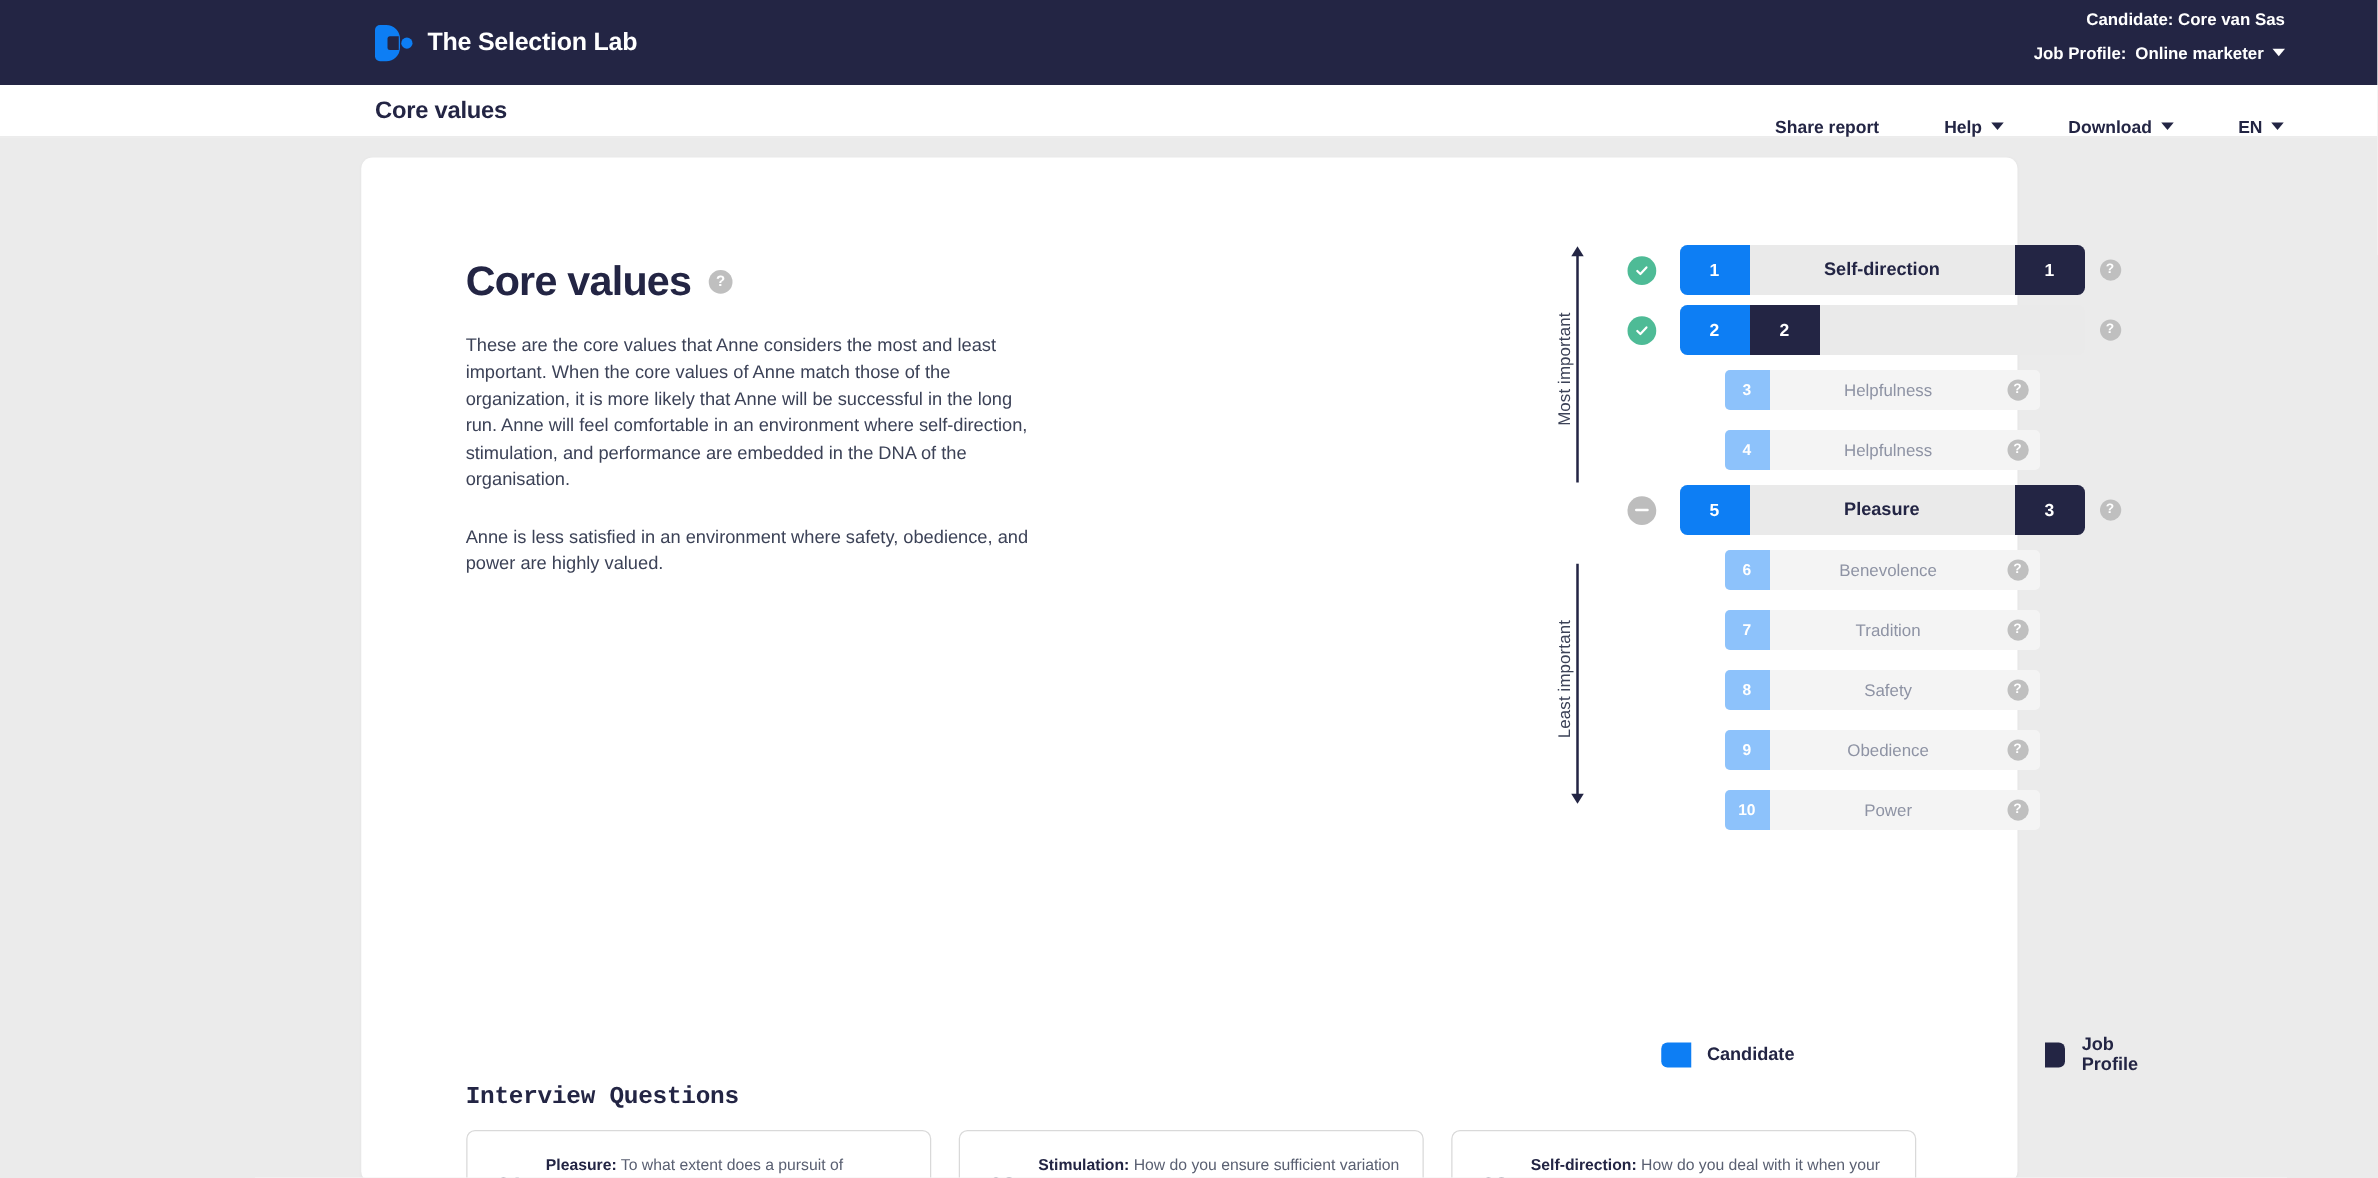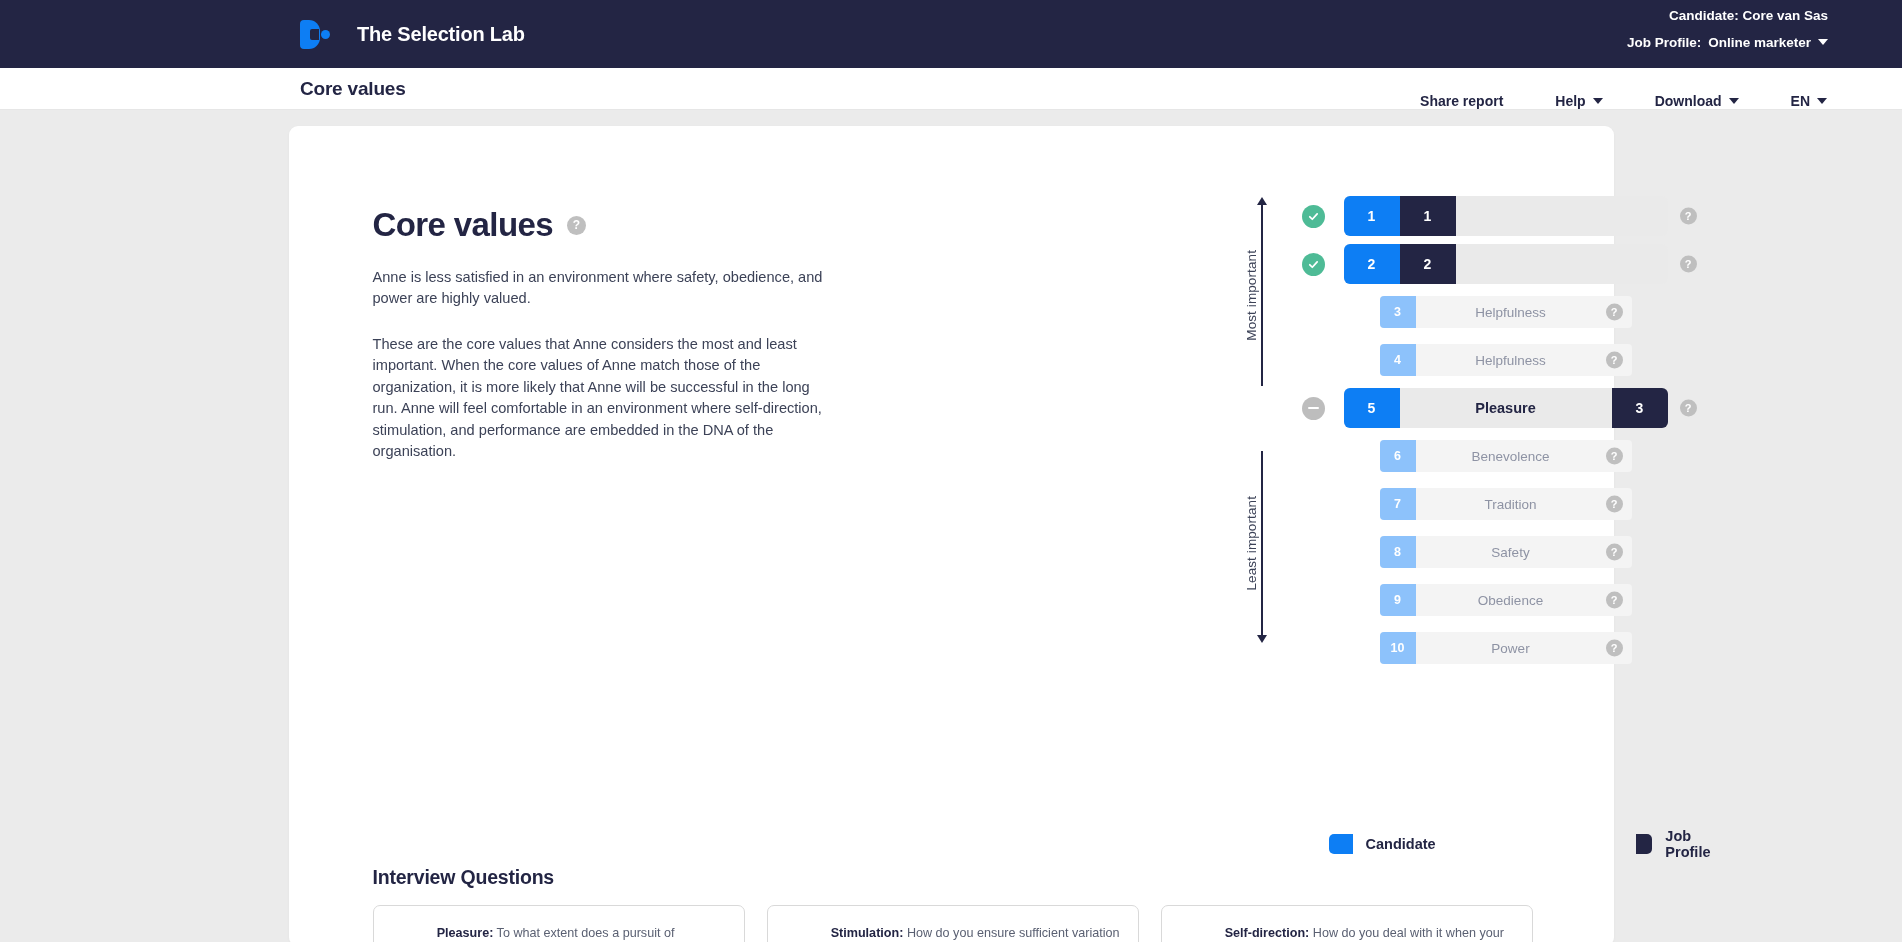--- a/index.html
+++ b/index.html
@@ -10,21 +10,21 @@
     background: #ebebeb;
     overflow: hidden;
   }
   
   .topbar {
     height: 68px; background: #232544;
     display: flex; align-items: center;
     position: relative;
   }
   .brand {
-    display: flex; align-items: center; gap: 26px;
+    display: flex; align-items: center; gap: 11px;
     margin-left: 300px;
   }
   .logo-mark { position: relative; width: 31px; height: 31px; }
   .logo-mark .lm-block {
     position: absolute; left: 0; top: 1px; width: 20px; height: 29px;
     background: #0d7ef4;
     border-radius: 4px 11px 11px 4px;
   }
   .logo-mark .lm-notch {
     position: absolute; left: 10px; top: 10px; width: 9px; height: 11px;
@@ -169,21 +169,21 @@
     display: flex; align-items: center; gap: 200px;
   }
   .legend-item { display: flex; align-items: center; gap: 13px; }
   .sw { width: 24px; height: 20px; }
   .sw.candidate { background: #0d7ef4; border-radius: 5px 0 0 5px; }
   .sw.jobprofile { background: #232544; border-radius: 0 5px 5px 0; }
   .legend-label { font-size: 14.5px; font-weight: bold; color: #232544; }
 
   
   .iq { position: absolute; left: 84px; top: 740px; width: 1160px; }
-  .iq-title { font-size: 19.5px; font-weight: bold; color: #232544; letter-spacing: -0.2px; }
+  .iq-title { font-size: 19.5px; font-weight: bold; color: #232544; letter-spacing: -0.2px; font-family: Liberation Mono, monospace; }
   .iq-grid { margin-top: 16px; display: flex; gap: 22px; }
   .iq-card {
     flex: 1; min-height: 92px;
     border: 1px solid #d9d9d9; border-radius: 7px;
     display: flex; align-items: center; gap: 18px;
     padding: 14px 18px 14px 24px;
   }
   .iq-num { font-size: 19px; font-weight: bold; color: #232544; flex: 0 0 auto; }
   .iq-text { font-size: 12.6px; line-height: 1.45; color: #5a6072; }
   .iq-text b { color: #232544; font-weight: bold; }
@@ -232,22 +232,22 @@
 </div>
 
 <div class="page">
   <div class="card">
 
     <div class="left-col">
       <div class="h1-row">
         <span class="h1">Core values</span>
         <span class="qmark big">?</span>
       </div>
+      <p class="body-p">These are the core values that Anne considers the most and least important. When the core values of Anne match those of the organization, it is more likely that Anne will be successful in the long run. Anne will feel comfortable in an environment where self-direction, stimulation, and performance are embedded in the DNA of the organisation.</p>
       <p class="body-p">Anne is less satisfied in an environment where safety, obedience, and power are highly valued.</p>
-      <p class="body-p">These are the core values that Anne considers the most and least important. When the core values of Anne match those of the organization, it is more likely that Anne will be successful in the long run. Anne will feel comfortable in an environment where self-direction, stimulation, and performance are embedded in the DNA of the organisation.</p>
     </div>
 
     <div class="chart">
 
       <div class="axis-col">
         <div class="axis-group" style="top:8px; left:0; height:182px;">
           <span class="axis-label">Most important</span>
           <span class="axis-line" style="height:182px;">
             <span class="arrow-up"></span>
           </span>
@@ -263,20 +263,21 @@
       <div class="rows">
 
         <div class="vrow">
           <span class="badge check">
             <svg class="check-glyph" viewBox="0 0 12 12" aria-hidden="true">
                 <path d="M2 6.3 L4.7 9 L10 3.2" fill="none" stroke="#ffffff" stroke-width="1.9" stroke-linecap="round" stroke-linejoin="round"></path>
               </svg>
           </span>
           <div class="bar hi">
             <span class="rank-left">1</span>
+            <span class="bar-name">Self-direction</span>
             <span class="rank-right">1</span>
           </div>
           <span class="qmark row-q-out">?</span>
         </div>
 
         <div class="vrow">
           <span class="badge check">
             <svg class="check-glyph" viewBox="0 0 12 12" aria-hidden="true">
                 <path d="M2 6.3 L4.7 9 L10 3.2" fill="none" stroke="#ffffff" stroke-width="1.9" stroke-linecap="round" stroke-linejoin="round"></path>
               </svg>

